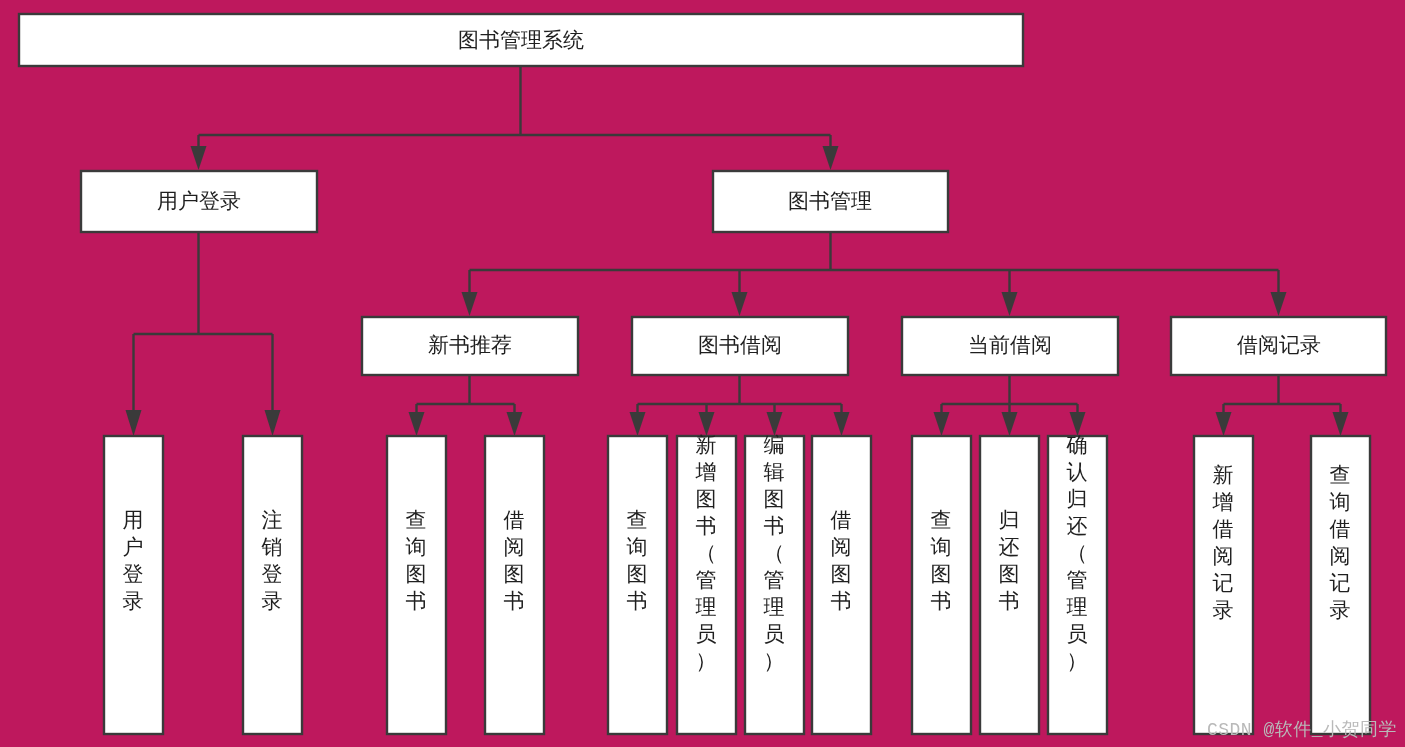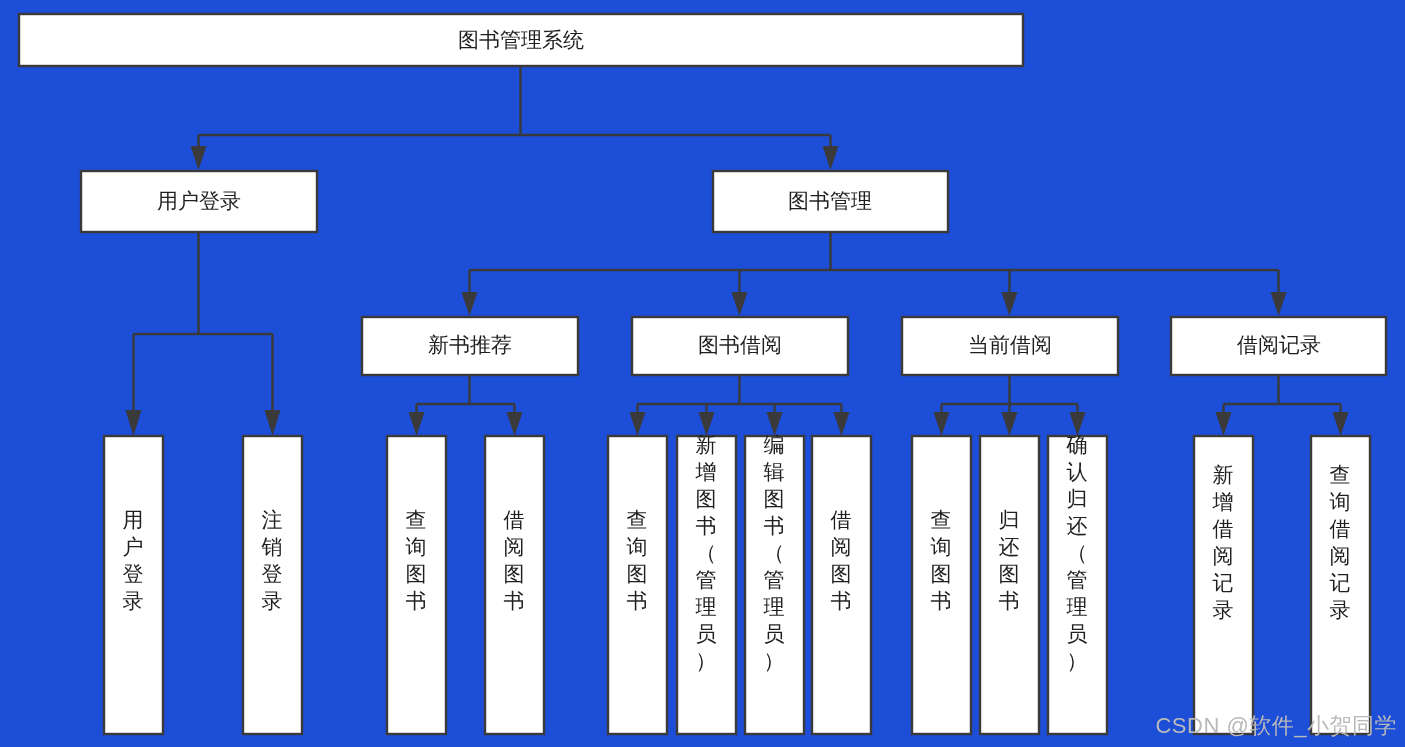--- a/index.html
+++ b/index.html
@@ -8,21 +8,21 @@
     padding: 0;
     background: #ffffff;
   }
   body {
     font-family: "Liberation Sans", "DejaVu Sans", sans-serif;
   }
   #diagram-root {
     position: relative;
     width: 1405px;
     height: 747px;
-    background: #1d4ed8;
+    background: #be185d;
     overflow: hidden;
   }
   svg.tree-canvas {
     position: absolute;
     left: 0;
     top: 0;
     width: 1405px;
     height: 747px;
     display: block;
   }
@@ -57,22 +57,22 @@
     fill: #1f1f1f;
     font-family: "Liberation Sans", "DejaVu Sans", sans-serif;
     font-size: 21px;
     text-anchor: middle;
   }
   .watermark-text {
     position: absolute;
     right: 8px;
     bottom: 6px;
     color: #b9b9b9;
-    font-size: 22px;
-    font-family: Liberation Sans, sans-serif;
+    font-size: 18px;
+    font-family: Liberation Mono, monospace;
     white-space: nowrap;
     user-select: none;
     letter-spacing: 0.5px;
   }
 </style>
 </head>
 <body>
 
 <div id="diagram-root">
 

